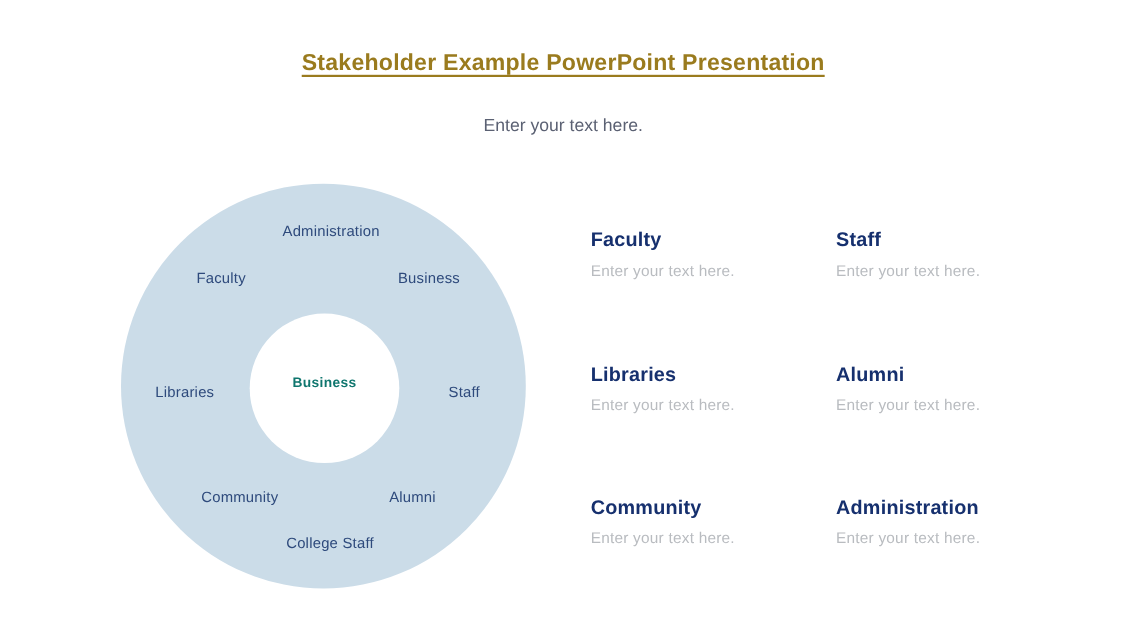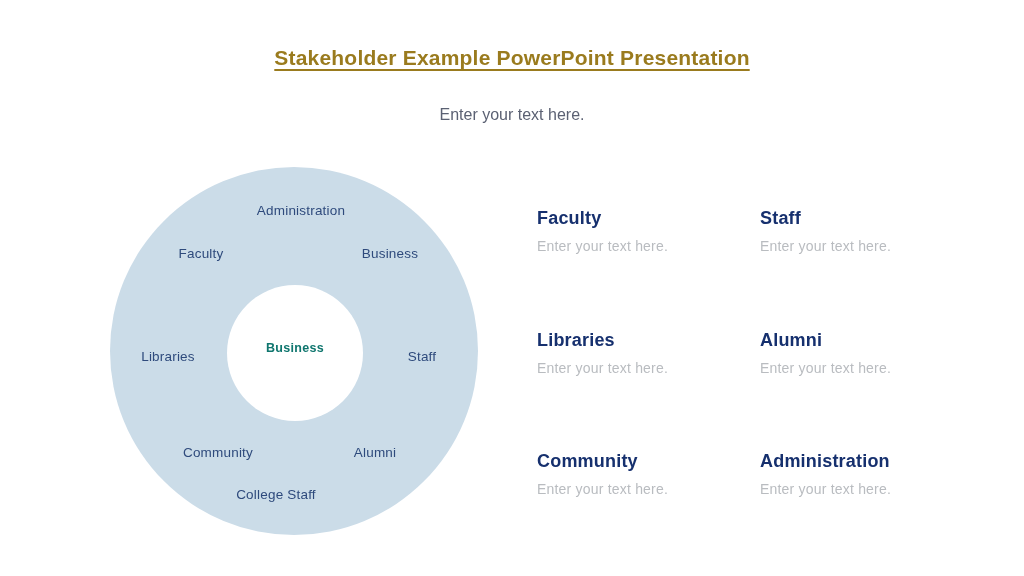--- a/index.html
+++ b/index.html
@@ -56,21 +56,21 @@
     white-space: nowrap;
     letter-spacing: 0.2px;
   }
   .rl0 { left: 301px; top: 210px; }   
   .rl1 { left: 201px; top: 253px; }   
   .rl2 { left: 390px; top: 253px; }   
   .rl3 { left: 168px; top: 356px; }   
   .rl4 { left: 422px; top: 356px; }   
   .rl5 { left: 218px; top: 452px; }   
   .rl6 { left: 375px; top: 452px; }   
-  .rl7 { left: 276px; top: 494px; }   
+  .rl7 { left: 300px; top: 494px; }   
   .center-label {
     position: absolute;
     left: 295px; top: 348px;
     transform: translate(-50%, -50%);
     font-size: 12.5px;
     font-weight: bold;
     color: #0f766e;
     letter-spacing: 0.3px;
     white-space: nowrap;
   }

